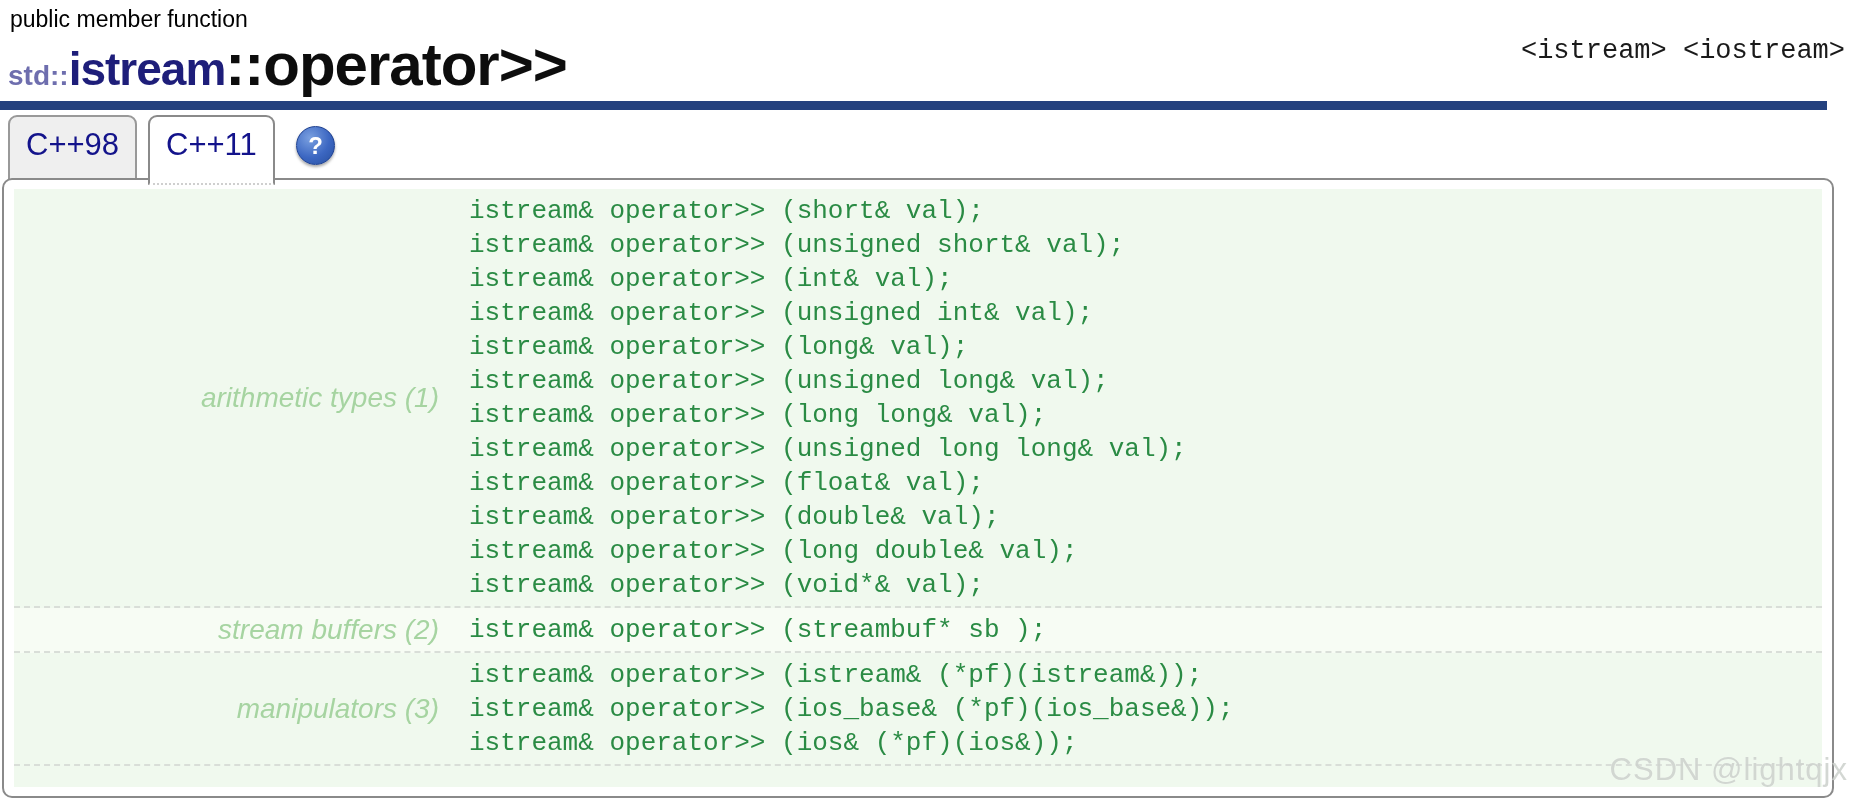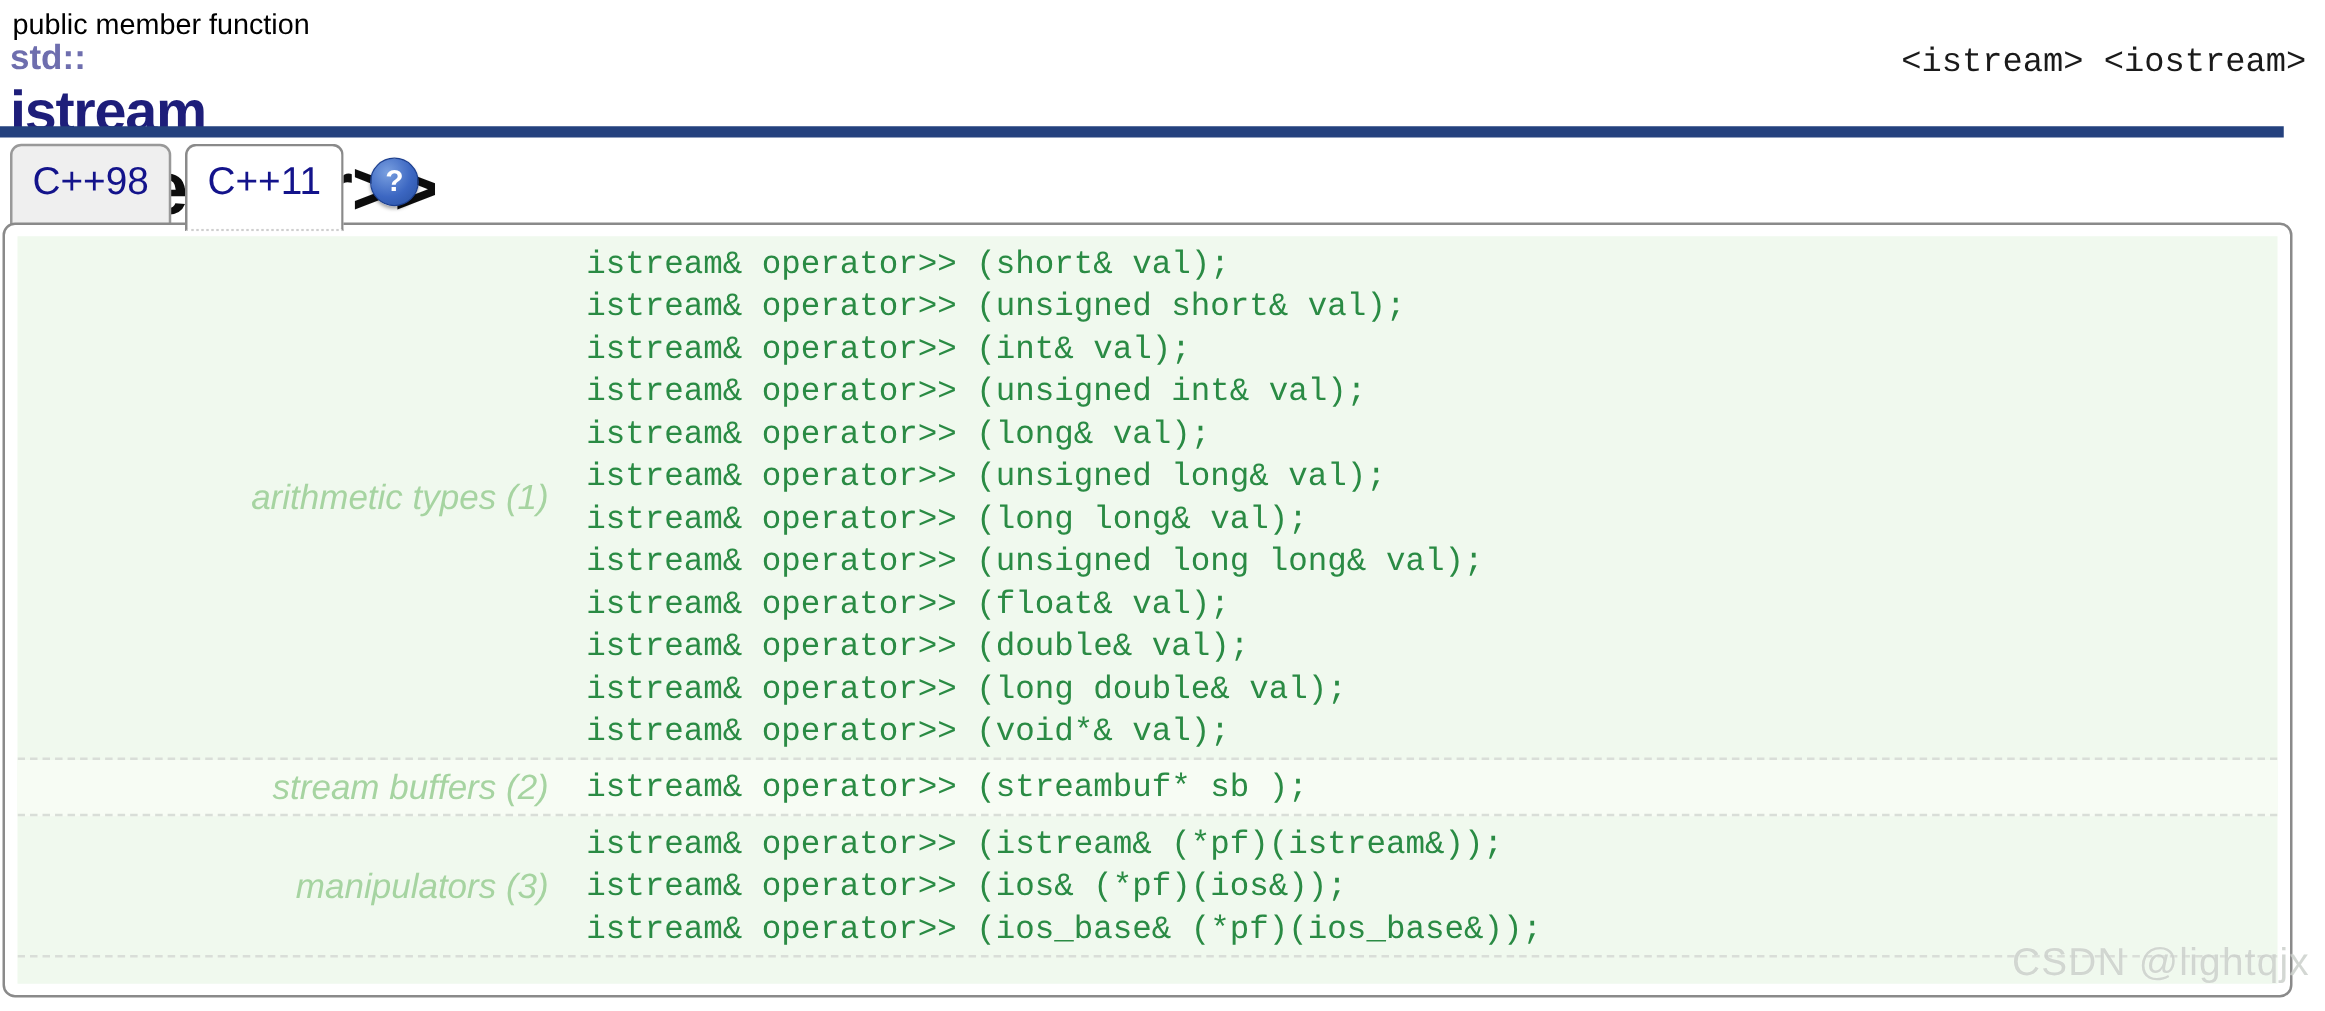--- a/index.html
+++ b/index.html
@@ -12,21 +12,21 @@
     overflow: hidden;
   }
 
   
   .kicker {
     position: absolute; left: 10px; top: 6px;
     font-size: 23px; color: #000;
   }
   .title-line {
     position: absolute; left: 8px; top: 30px;
-    display: flex; align-items: baseline; white-space: nowrap; flex-direction: column;
+    display: flex; align-items: baseline; white-space: nowrap;
   }
   .title-ns   { font-size: 28px; font-weight: bold; color: #6e6eae; }
   .title-cls  { font-size: 46px; font-weight: bold; color: #1e1e7a; letter-spacing: -1px; }
   .title-mem  { font-size: 60px; font-weight: bold; color: #0d0d0d; letter-spacing: -1px; }
   .headers-right {
     position: absolute; right: 15px; top: 36px;
     font-family: "Liberation Mono", monospace;
     font-size: 27px; color: #1a1a1a; white-space: nowrap;
   }
   .navy-rule {
@@ -149,21 +149,21 @@
       <div class="label-cell">stream buffers (2)</div>
       <div class="code-cell">
         <div class="code-line">istream&amp; operator&gt;&gt; (streambuf* sb );</div>
       </div>
     </div>
 
     <div class="group-row">
       <div class="label-cell">manipulators (3)</div>
       <div class="code-cell">
         <div class="code-line">istream&amp; operator&gt;&gt; (istream&amp; (*pf)(istream&amp;));</div>
+        <div class="code-line">istream&amp; operator&gt;&gt; (ios_base&amp; (*pf)(ios_base&amp;));</div>
         <div class="code-line">istream&amp; operator&gt;&gt; (ios&amp; (*pf)(ios&amp;));</div>
-        <div class="code-line">istream&amp; operator&gt;&gt; (ios_base&amp; (*pf)(ios_base&amp;));</div>
       </div>
     </div>
 
   </div>
 </div>
 
 <div class="watermark">CSDN @lightqjx</div>
 
 </body></html>

